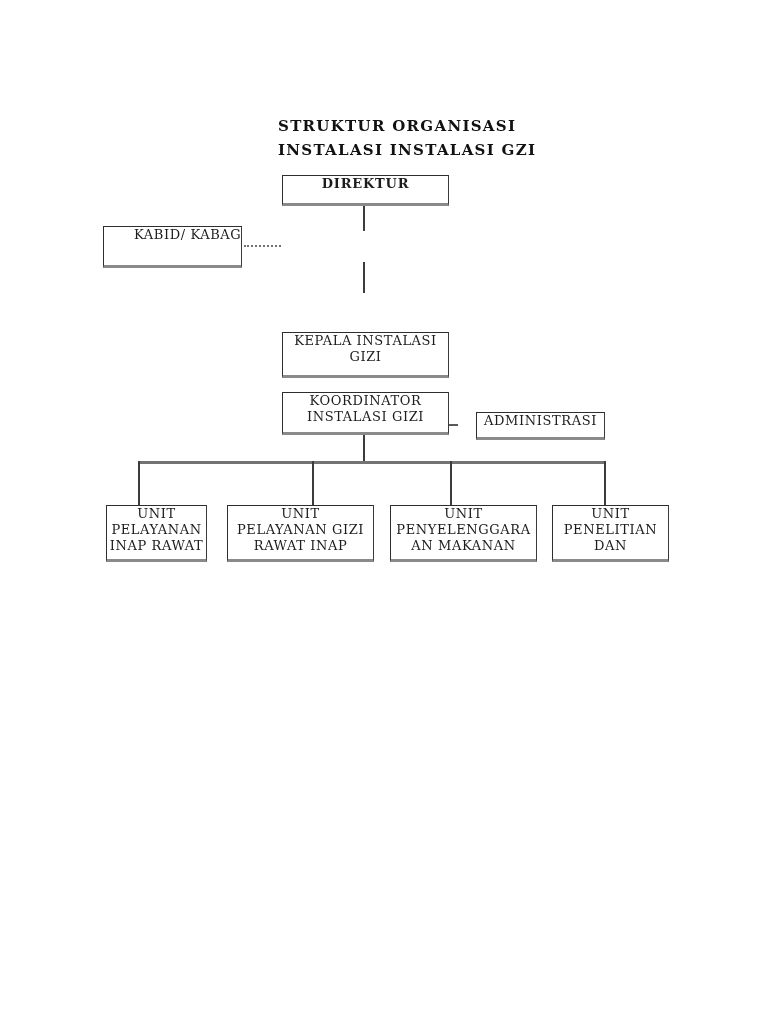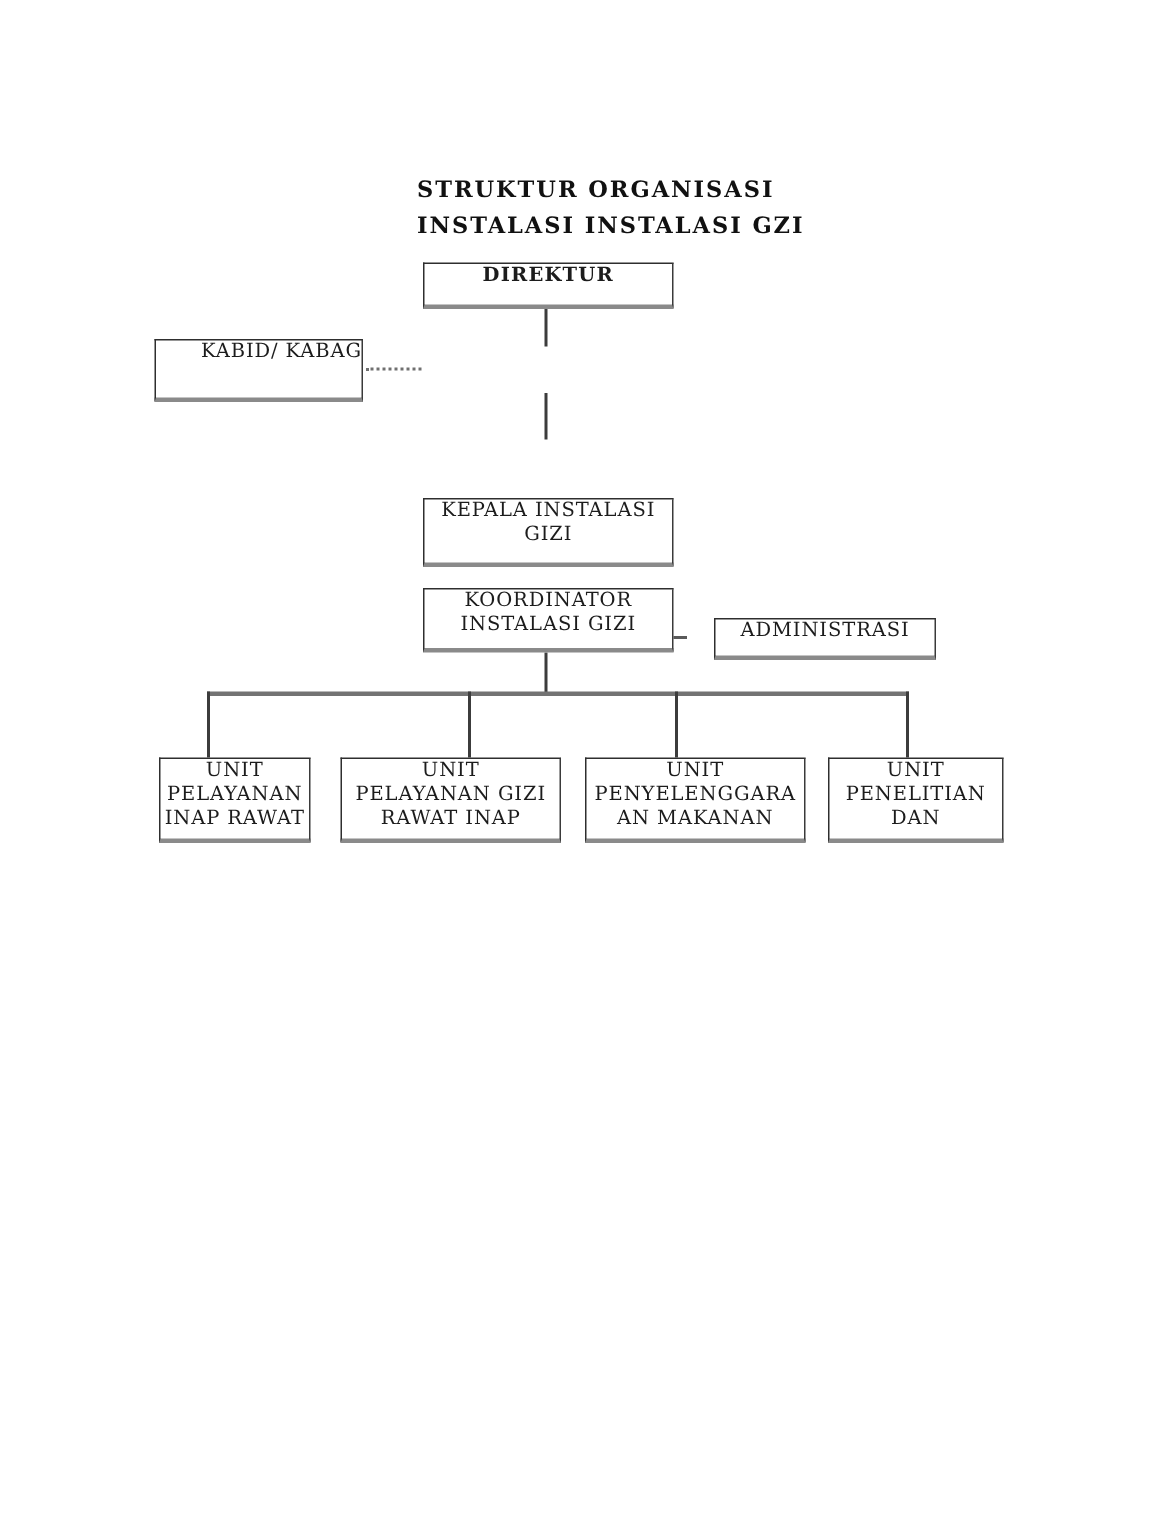--- a/index.html
+++ b/index.html
@@ -40,21 +40,21 @@
   .hline { position: absolute; height: 2px; background: #5a5a5a; }
   .dist-line { position: absolute; height: 3px; background: #737373; }
   .dot-line { position: absolute; height: 0; border-top: 2px dotted #707070; }
 
   
   #node-direktur      { left: 282px; top: 175px; width: 167px; height: 31px; }
   #node-kabid         { left: 103px; top: 226px; width: 139px; height: 42px; }
   #node-bidang        { left: 282px; top: 231px; width: 167px; height: 31px; }
   #node-kepala        { left: 282px; top: 293px; width: 167px; height: 46px; margin-top: 39px; }
   #node-koordinator   { left: 282px; top: 356px; width: 167px; height: 43px; margin-top: 36px; }
-  #node-administrasi  { left: 476px; top: 412px; width: 148px; height: 28px; }
+  #node-administrasi  { left: 476px; top: 412px; width: 129px; height: 28px; }
   #node-unit1         { left: 106px; top: 505px; width: 101px; height: 57px; }
   #node-unit2         { left: 227px; top: 505px; width: 147px; height: 57px; }
   #node-unit3         { left: 390px; top: 505px; width: 147px; height: 57px; }
   #node-unit4         { left: 552px; top: 505px; width: 117px; height: 57px; }
 </style>
 </head>
 <body>
 
 <div class="page">
 

